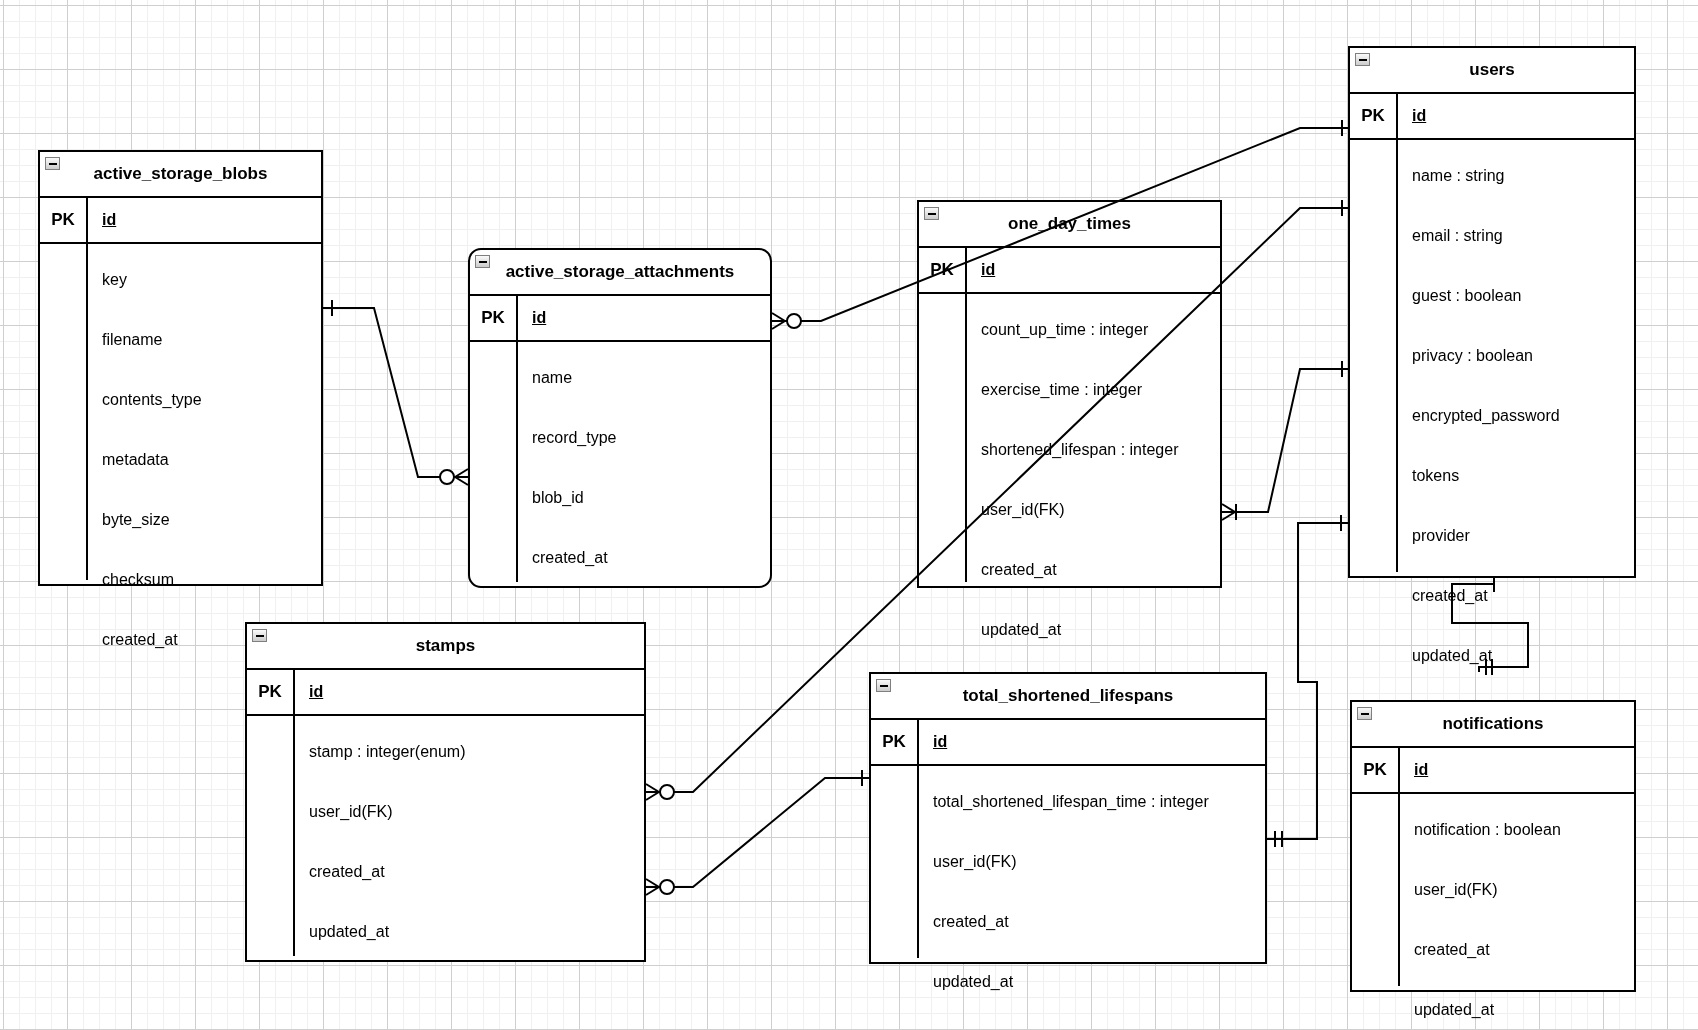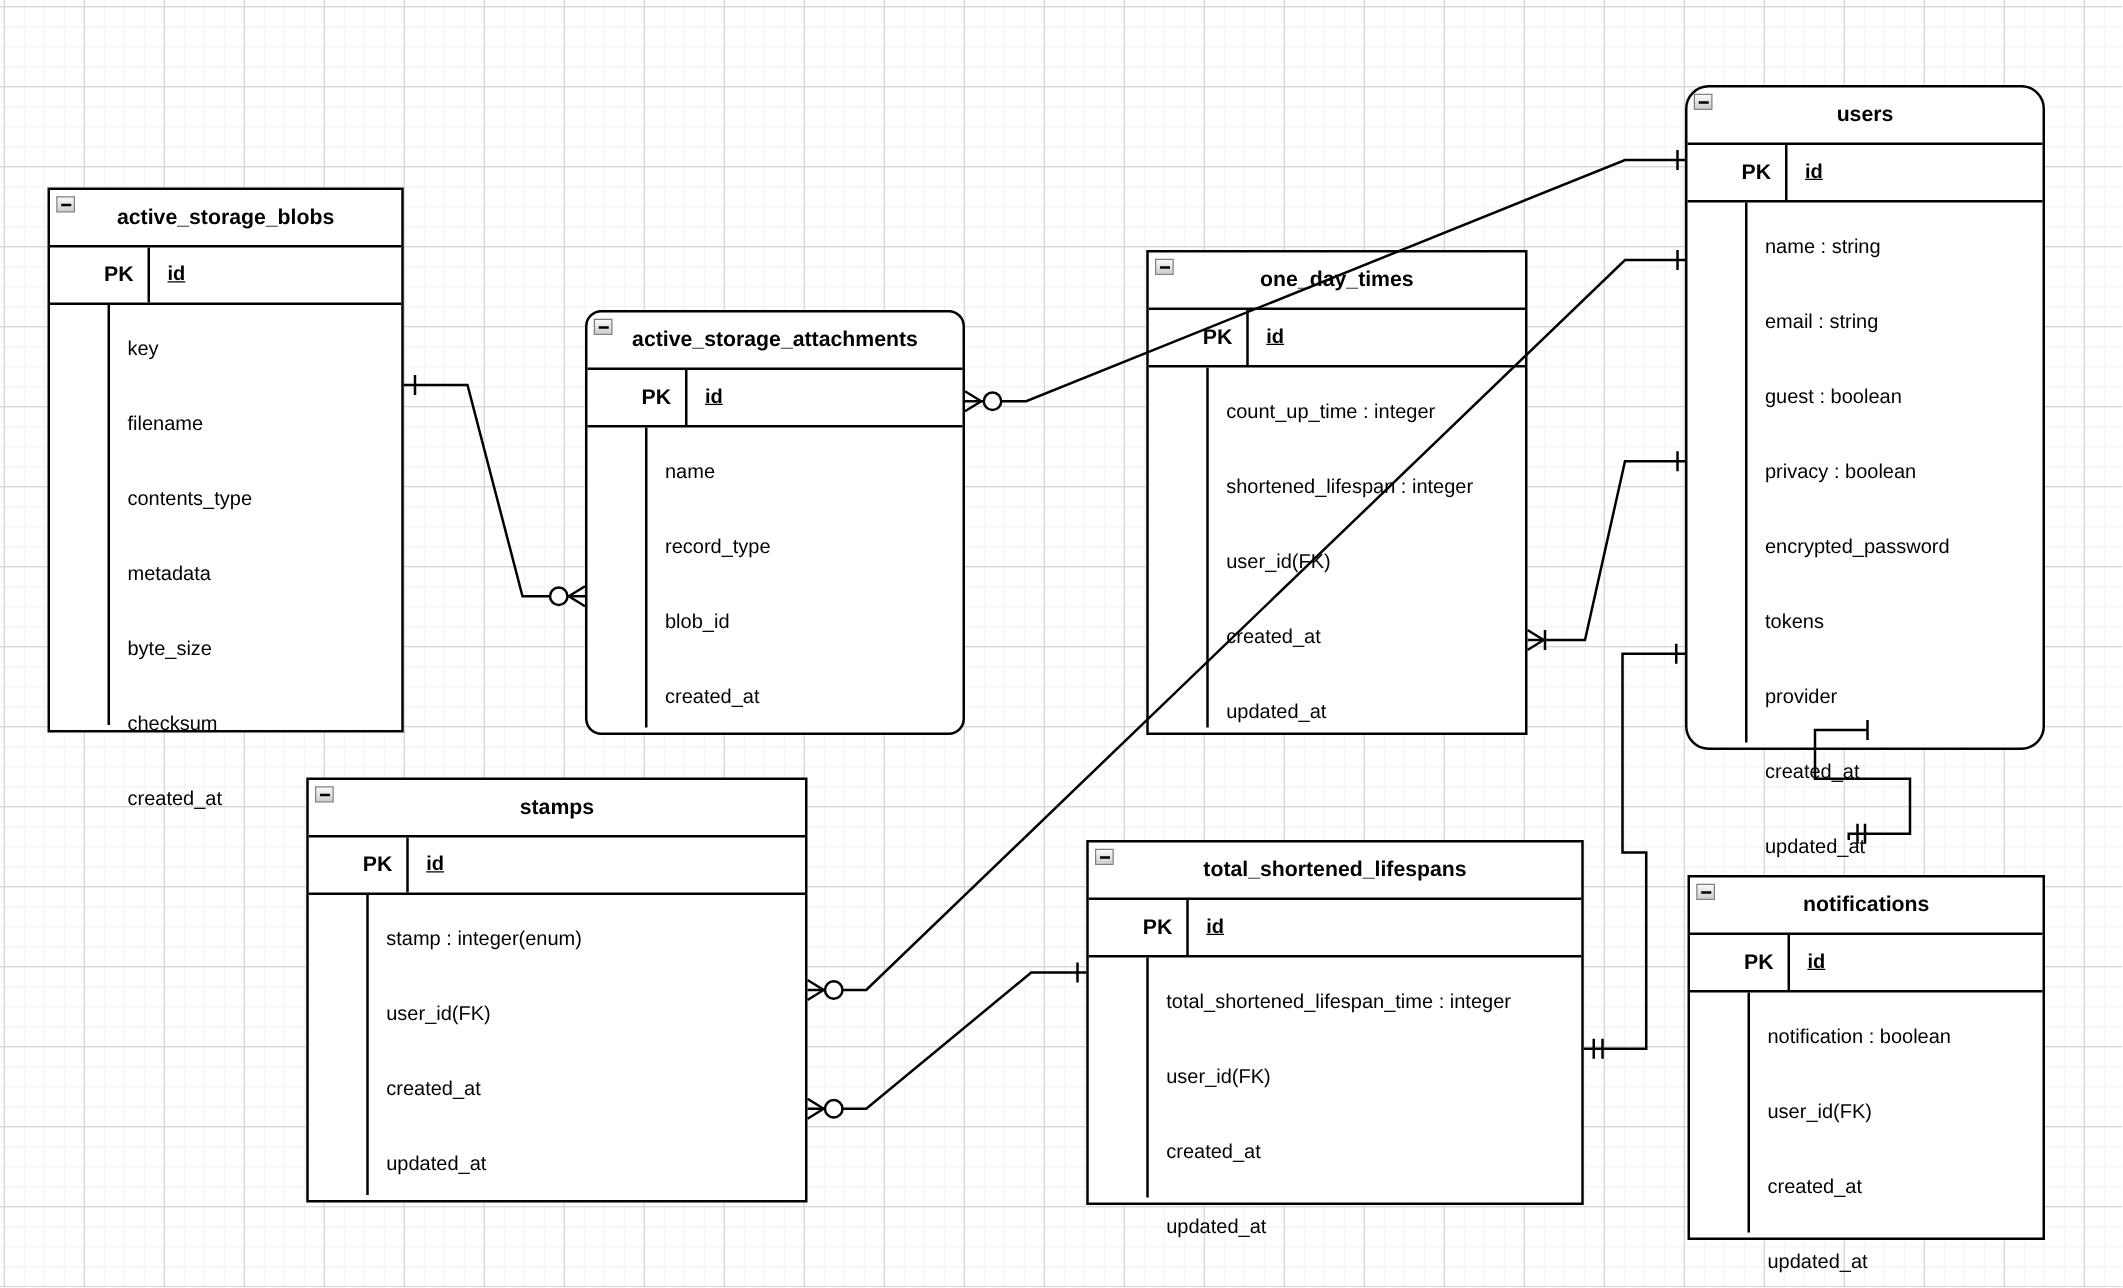--- a/index.html
+++ b/index.html
@@ -19,21 +19,21 @@
   .entity { position:absolute; background:#ffffff; border:2px solid #000; z-index:1; }
   .title-row { height:46px; border-bottom:2px solid #000; position:relative;
     display:flex; align-items:center; justify-content:center;
     font-weight:bold; font-size:17px; color:#000; }
   .collapse { position:absolute; left:5px; top:5px; width:15px; height:13px;
     background:linear-gradient(#fafafa,#cccccc); border:1px solid #7f7f7f;
     display:flex; align-items:center; justify-content:center; cursor:pointer; }
   .collapse .minus { display:block; width:8px; height:2px; background:#000; }
   .pk-row { height:46px; border-bottom:2px solid #000; display:flex; }
   .pk-cell { width:48px; border-right:2px solid #000; display:flex;
-    align-items:center; justify-content:center; font-weight:bold; font-size:17px;margin-left:32px; }
+    align-items:center; justify-content:center; font-weight:bold; font-size:17px; }
   .pk-id { flex:1; display:flex; align-items:center; padding-left:14px;
     font-weight:bold; font-size:16px; text-decoration:underline; }
   .tbody { display:flex; }
   .gutter { width:48px; border-right:2px solid #000; }
   .rows { flex:1; }
   .frow { height:48px; display:flex; align-items:center; padding-left:14px;
     font-size:16px; white-space:nowrap;margin-top:12px; }
   #connectors { position:absolute; left:0; top:0; z-index:5; pointer-events:none; }
 </style>
 </head>
@@ -129,28 +129,29 @@
           <span>one_day_times</span>
         </div>
         <div class="pk-row">
           <div class="pk-cell">PK</div>
           <div class="pk-id">id</div>
         </div>
         <div class="tbody">
           <div class="gutter" style="height: 288px;"></div>
           <div class="rows">
             <div class="frow">count_up_time : integer</div>
+            <div class="frow">exercise_time : integer</div>
             <div class="frow">shortened_lifespan : integer</div>
             <div class="frow">user_id(FK)</div>
             <div class="frow">created_at</div>
             <div class="frow">updated_at</div>
           </div>
         </div>
       </div>
-      <div class="entity" style="left: 1348px; top: 68px; width: 288px; height: 532px; border-radius: 19px;">
+      <div class="entity" style="left: 1348px; top: 46px; width: 288px; height: 532px;">
         <div class="title-row">
           <span class="collapse">
             <span class="minus"></span>
           </span>
           <span>users</span>
         </div>
         <div class="pk-row">
           <div class="pk-cell">PK</div>
           <div class="pk-id">id</div>
         </div>

